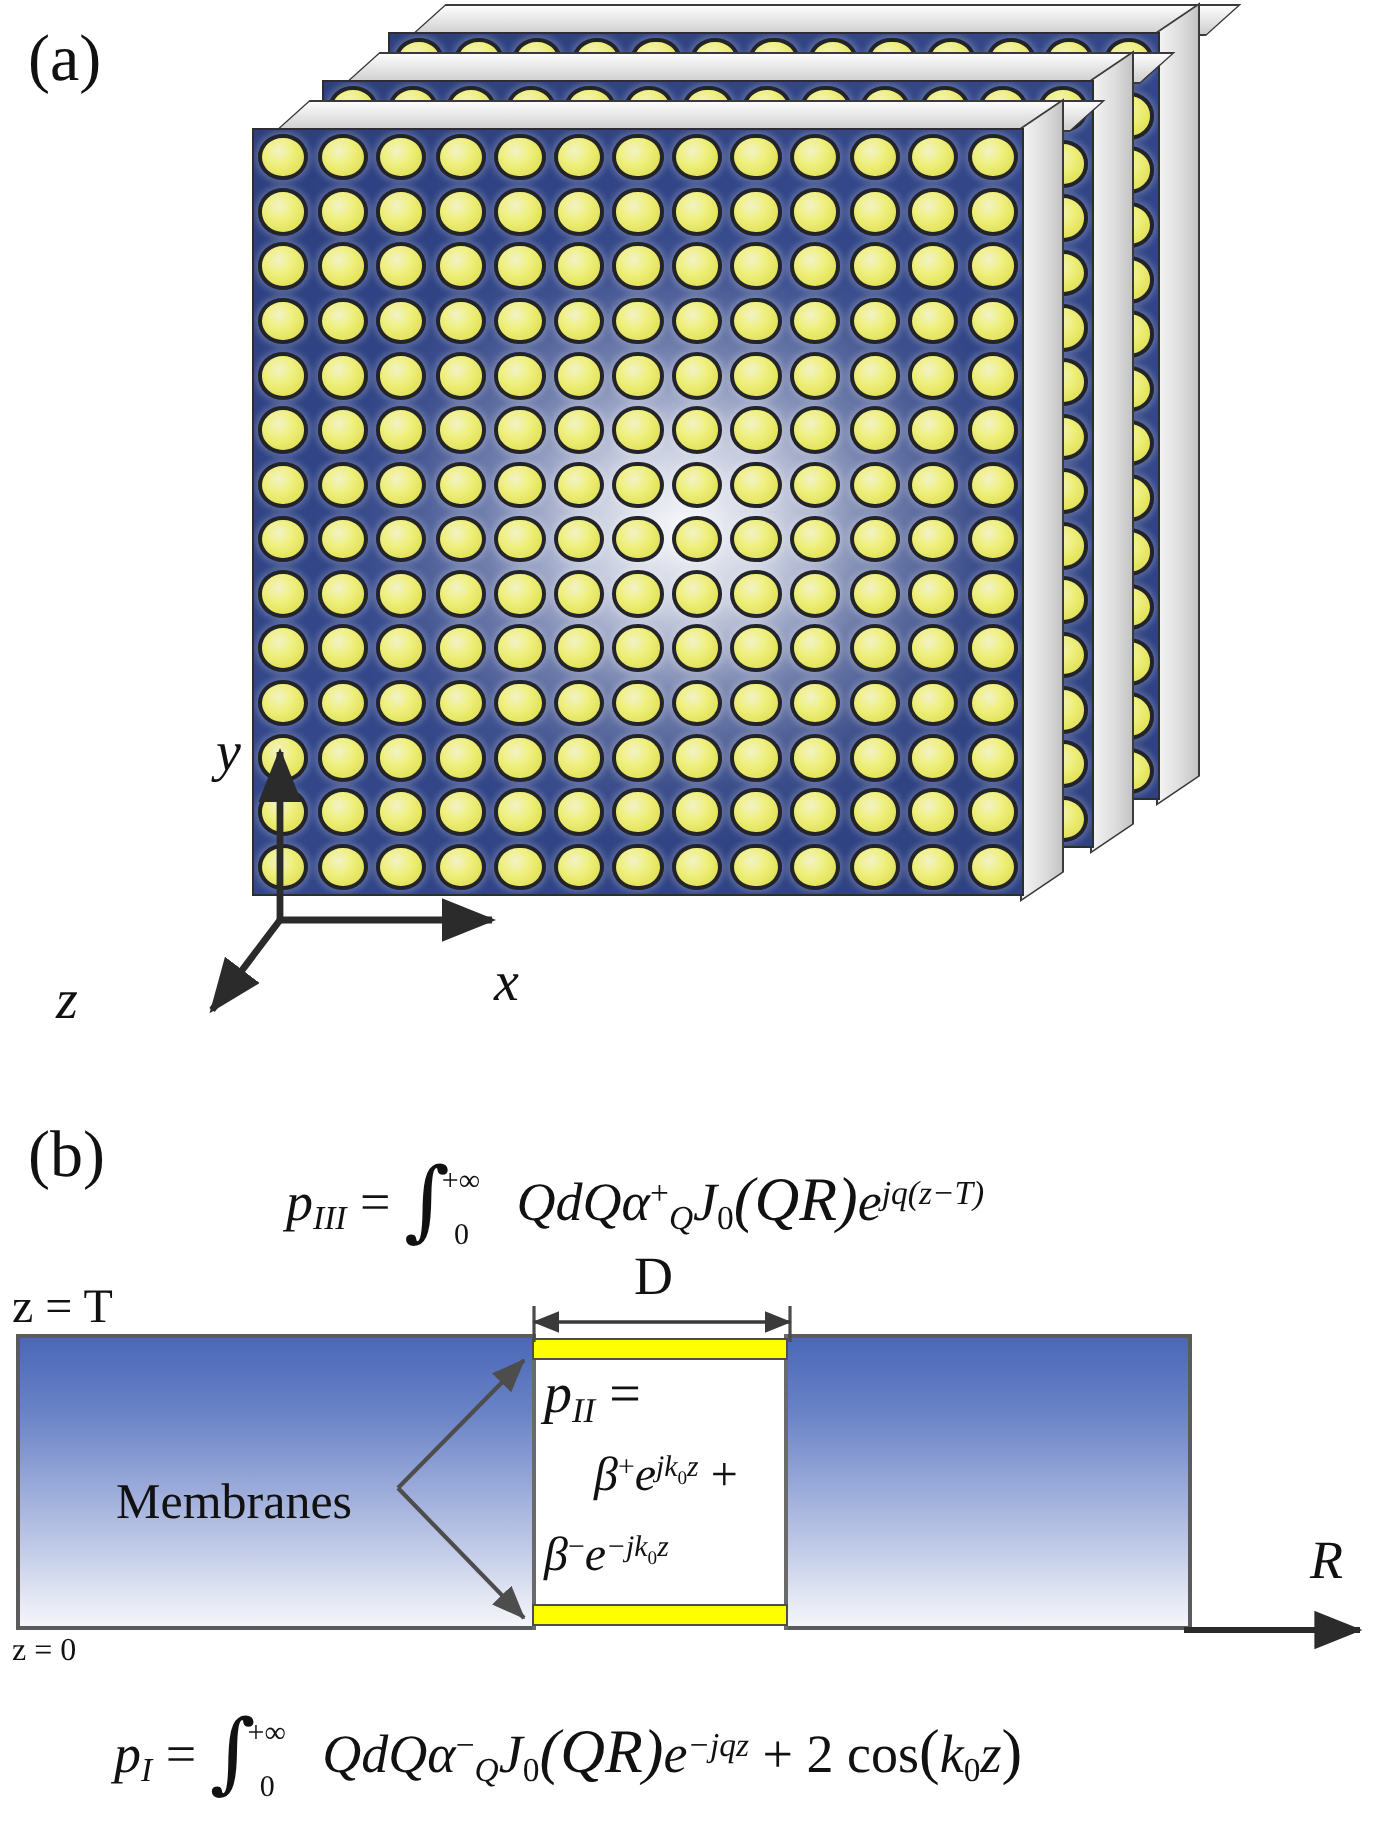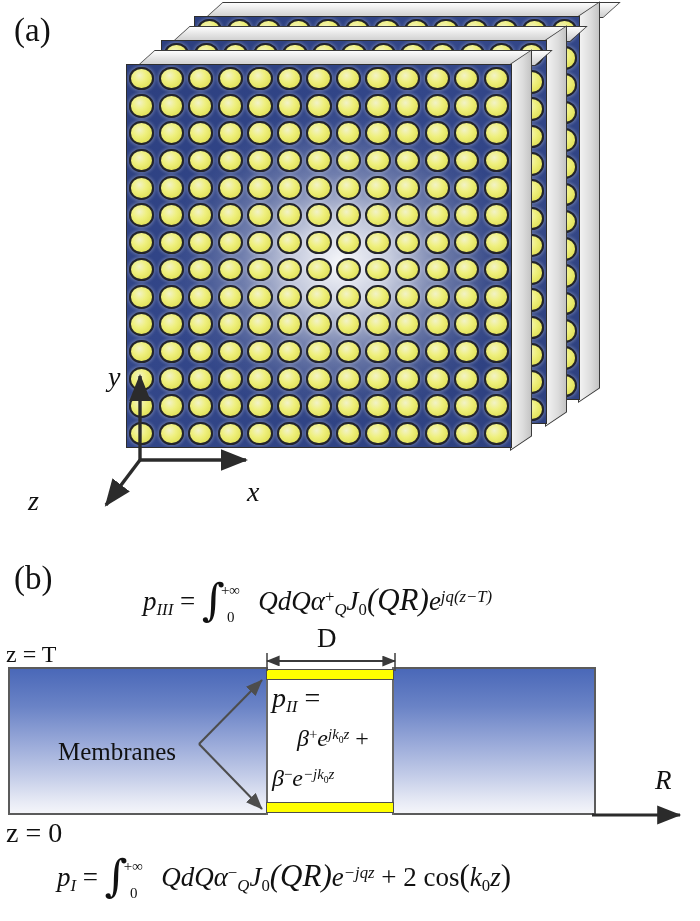--- a/index.html
+++ b/index.html
@@ -710,21 +710,21 @@
     <defs>
       <marker id="mh" markerWidth="9" markerHeight="9" refX="7.6" refY="3.2" orient="auto">
         <path d="M0,0 L8,3.2 L0,6.4 z" fill="#4d4d4d"></path>
       </marker>
     </defs>
     <line x1="3" y1="74" x2="66" y2="10" stroke="#4d4d4d" stroke-width="2.1" marker-end="url(#mh)"></line>
     <line x1="3" y1="74" x2="66" y2="139" stroke="#4d4d4d" stroke-width="2.1" marker-end="url(#mh)"></line>
   </svg>
 
   <div class="plainlbl" style="left:6px;top:96px;font-size:24px;">z = T</div>
-  <div class="plainlbl" style="left:6px;top:272px;font-size:28px;">z = 0</div>
+  <div class="plainlbl" style="left:6px;top:272px;font-size:16px;">z = 0</div>
 
   <svg style="position:absolute;left:592px;top:258px;width:100px;height:26px;" viewBox="0 0 100 26">
     <defs>
       <marker id="rh" markerWidth="9" markerHeight="9" refX="7.6" refY="3.2" orient="auto">
         <path d="M0,0 L8,3.2 L0,6.4 z" fill="#2b2b2b"></path>
       </marker>
     </defs>
     <line x1="0" y1="12" x2="88" y2="12" stroke="#2b2b2b" stroke-width="3" marker-end="url(#rh)"></line>
   </svg>
   <div class="plainlbl" style="left:655px;top:220px;font-size:27px;font-style:italic;">R</div>

